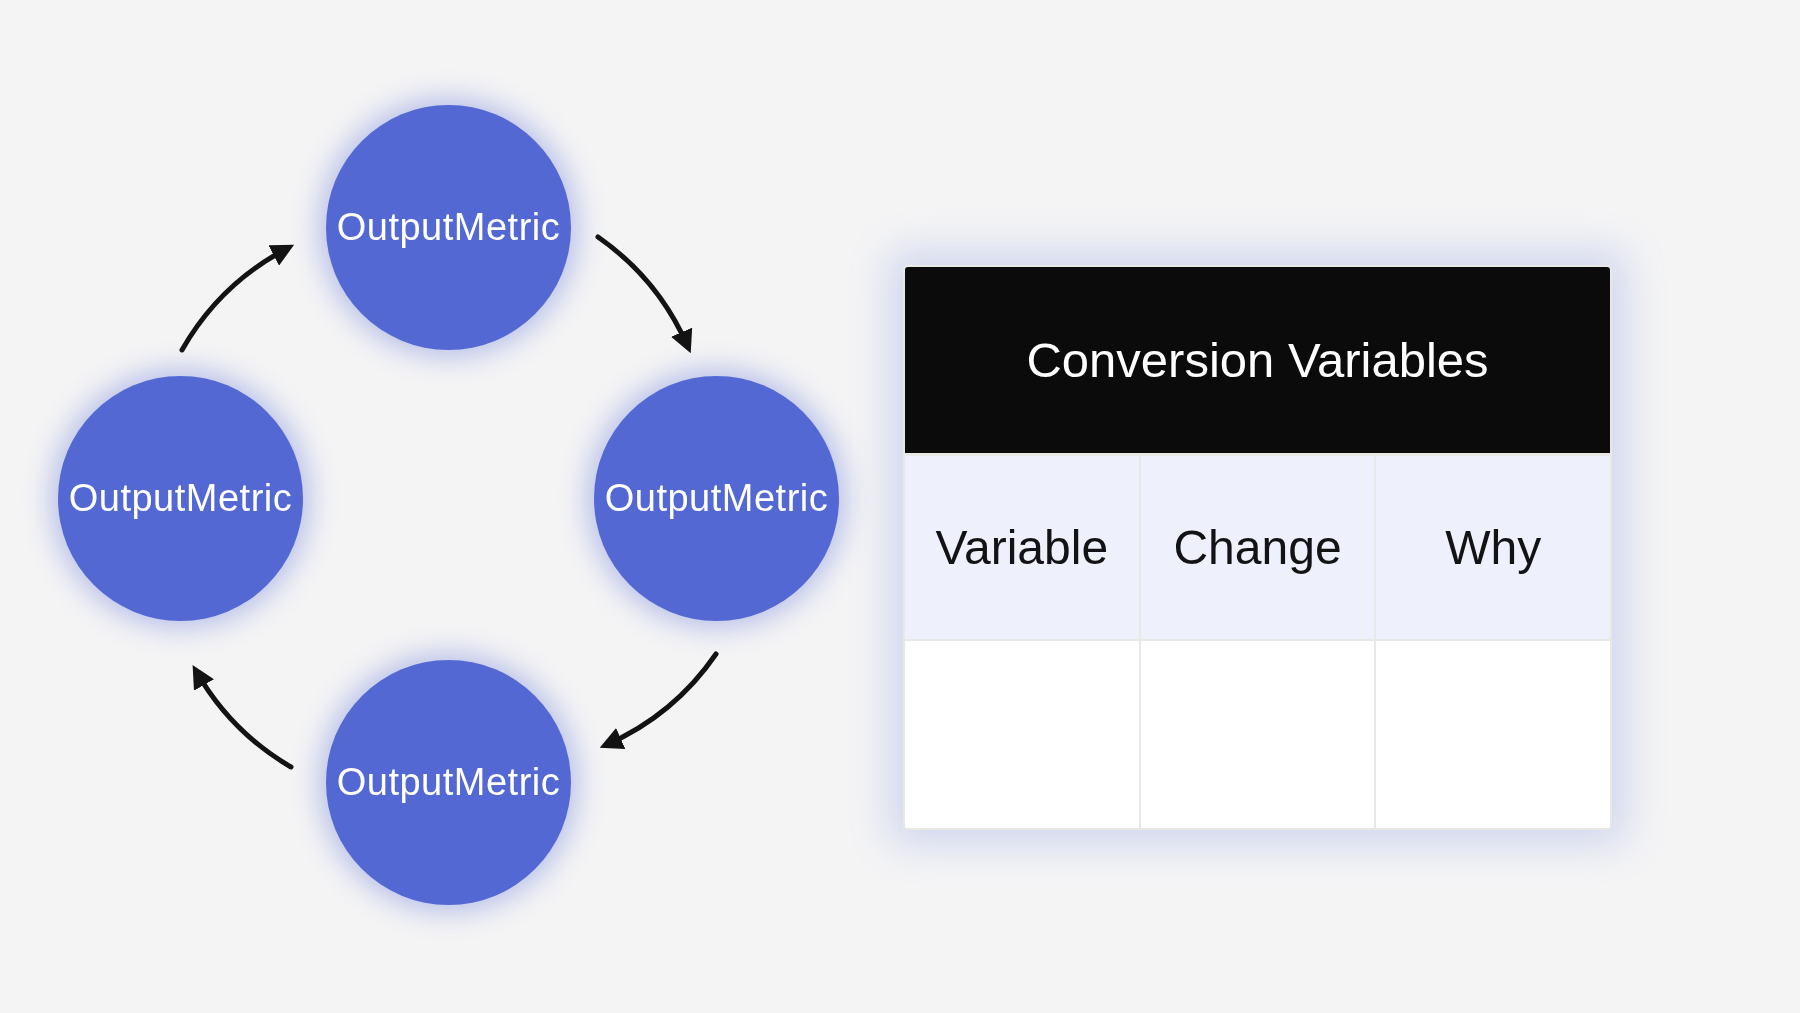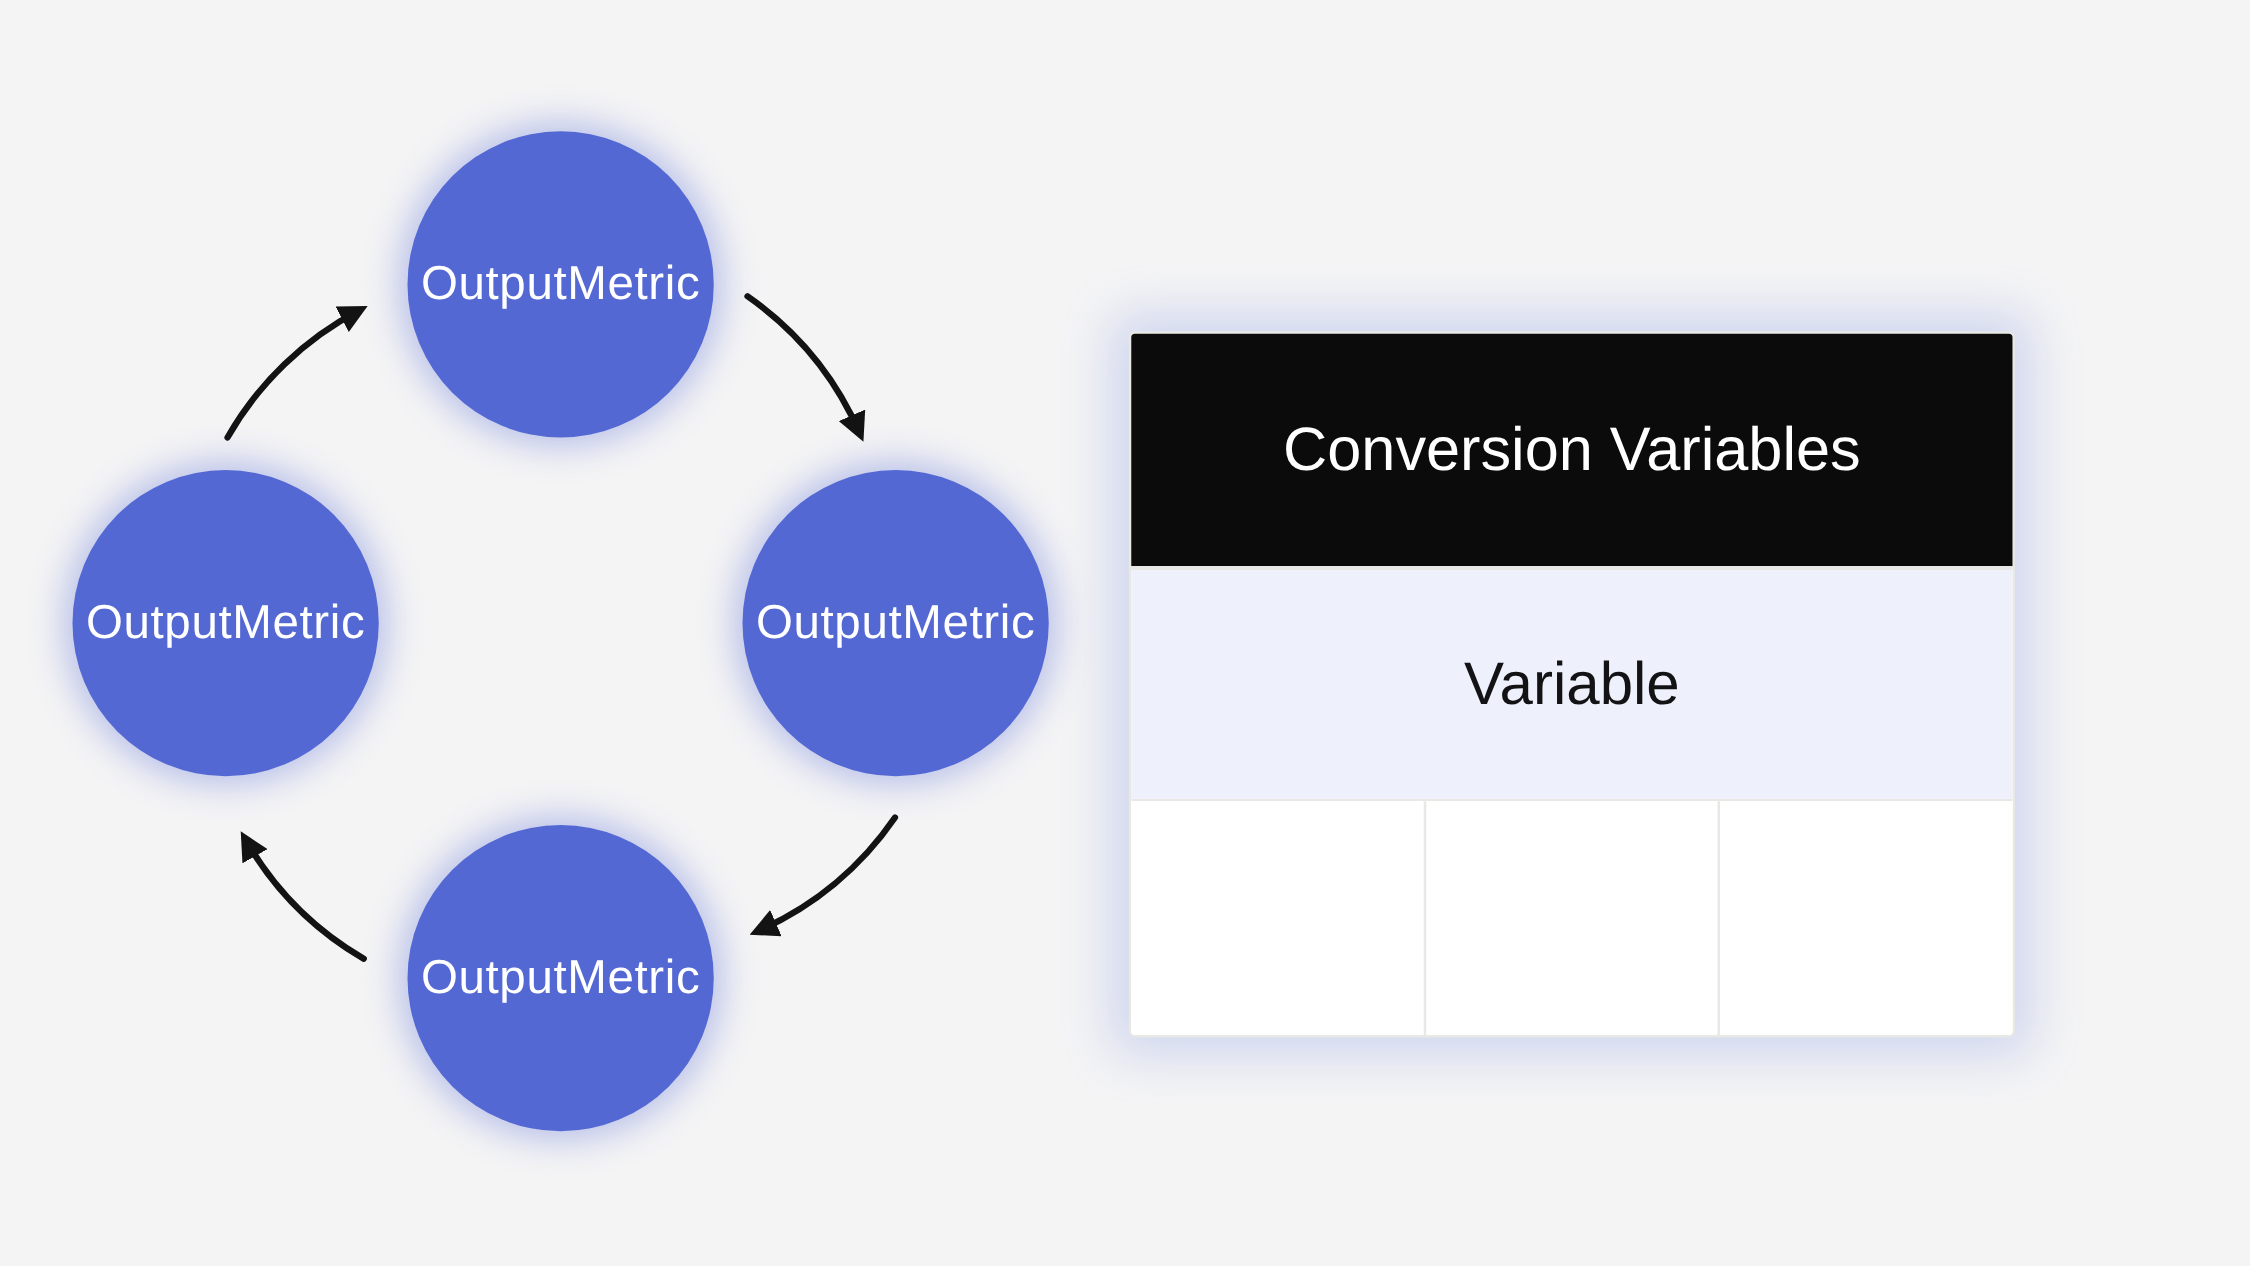--- a/index.html
+++ b/index.html
@@ -140,20 +140,22 @@
   </div>
   <div class="node node-left">
     <span>Output</span>
     <span>Metric</span>
   </div>
 
   <div class="ctable">
     <div class="t-header">Conversion Variables</div>
     <div class="t-cols">
       <div class="t-col">Variable</div>
+      <div class="t-col">Change</div>
+      <div class="t-col">Why</div>
     </div>
     <div class="t-row">
       <div class="t-cell"></div>
       <div class="t-cell"></div>
       <div class="t-cell"></div>
     </div>
   </div>
 
 </div>
 

